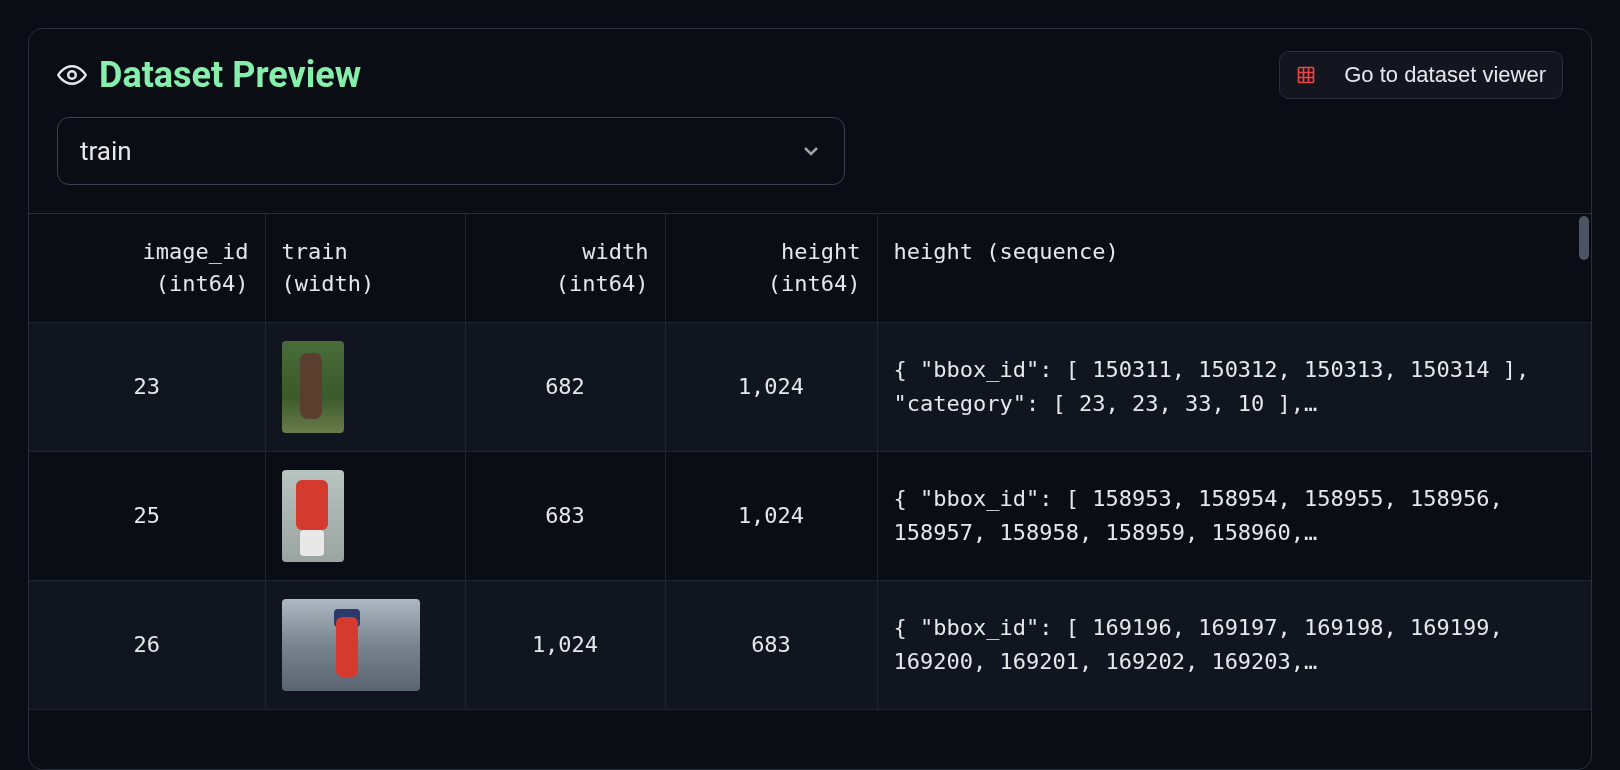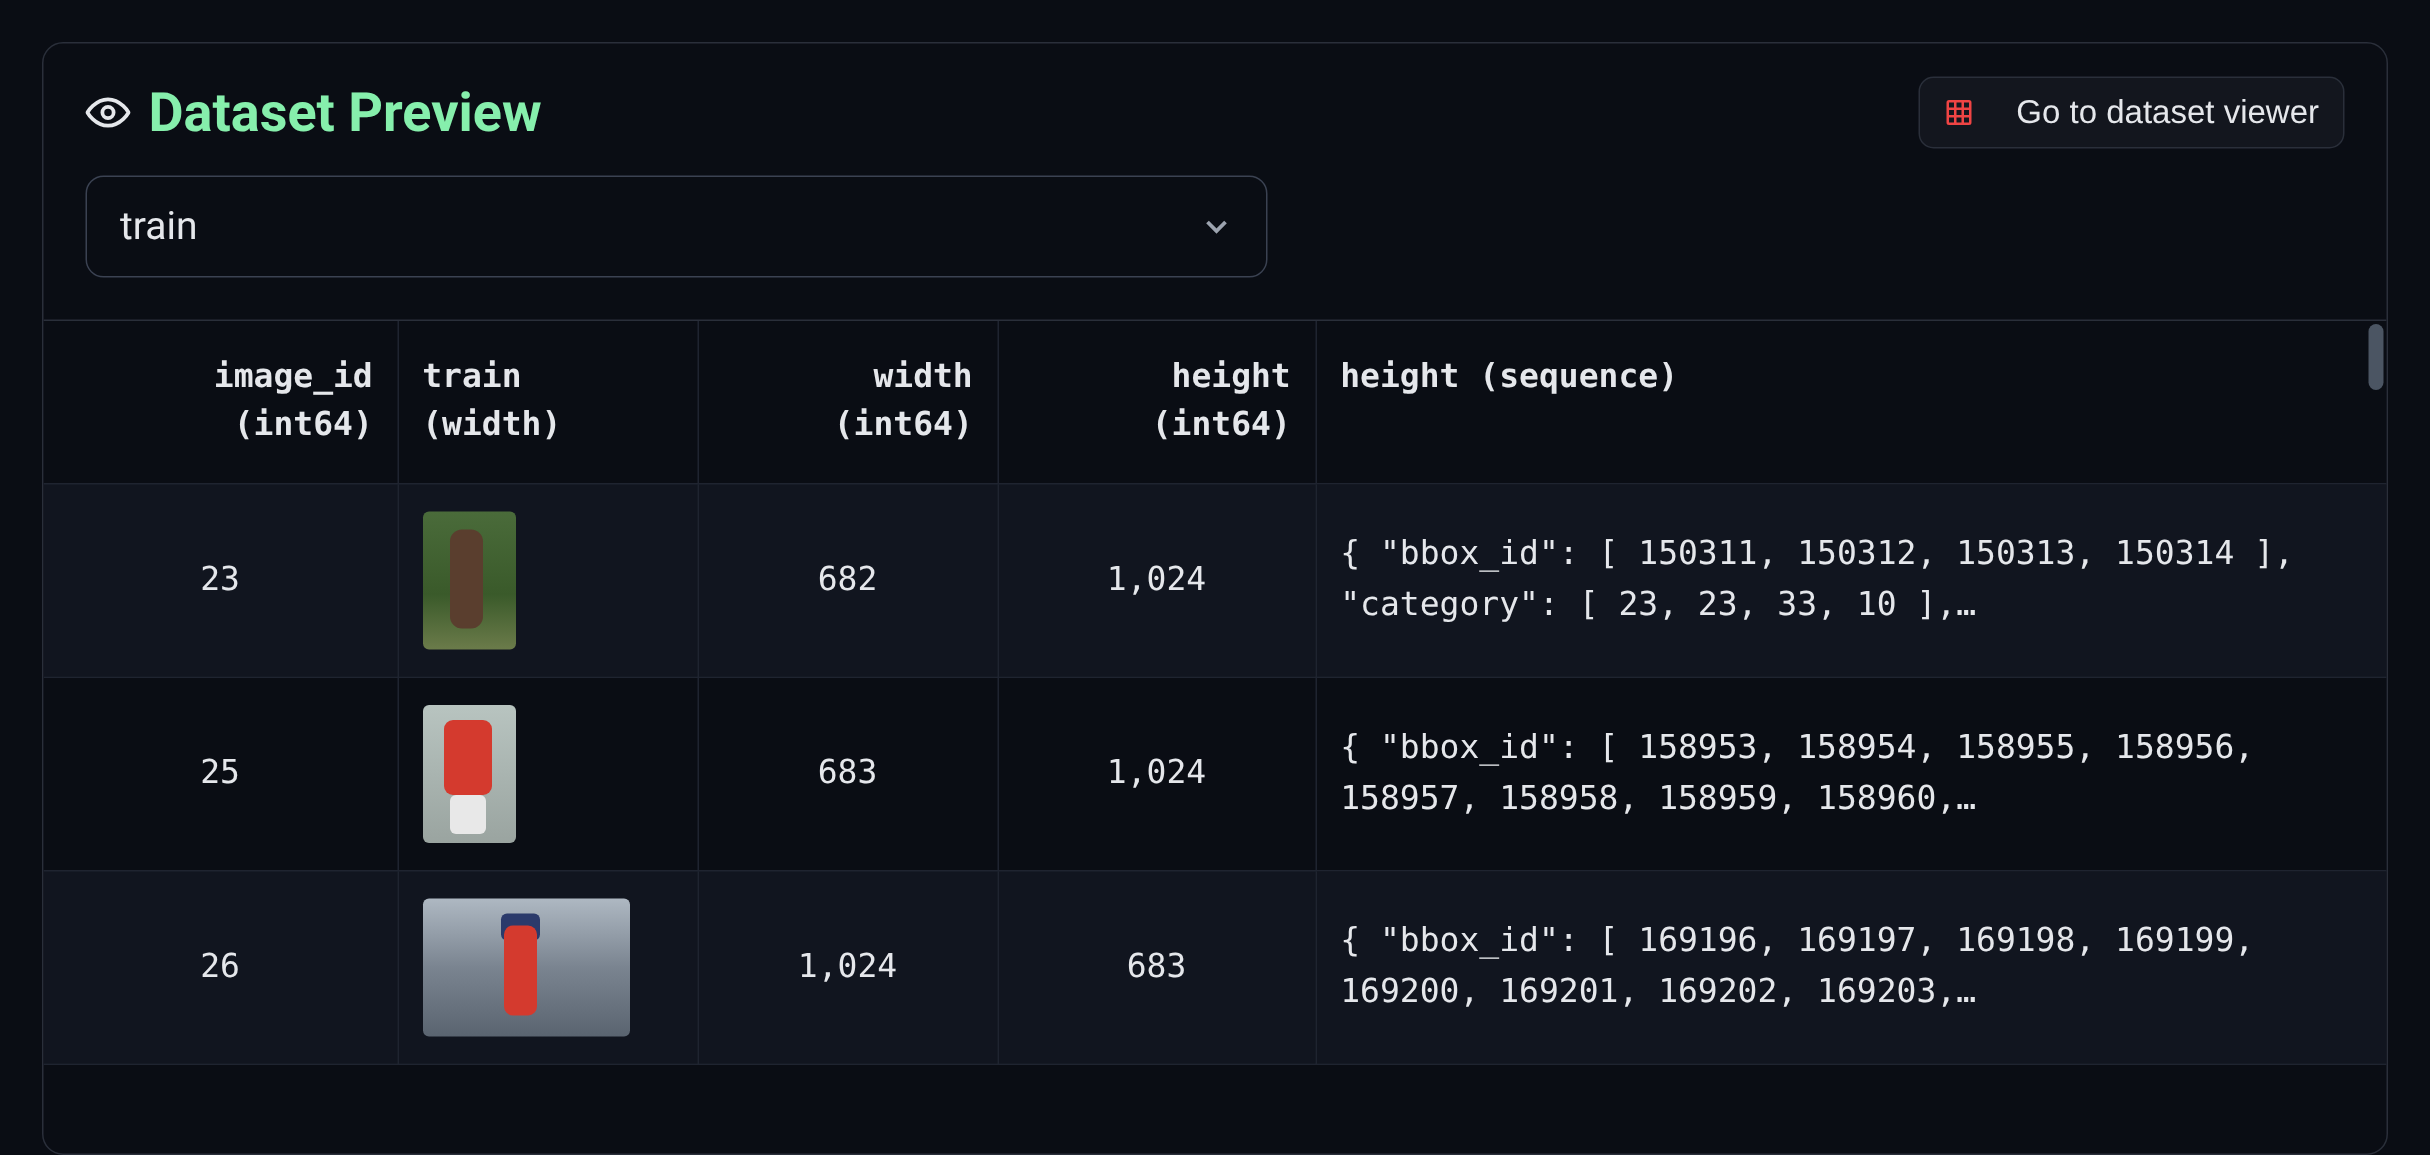--- a/index.html
+++ b/index.html
@@ -103,21 +103,21 @@
   col.c-imgid { width: 236px; }
   col.c-image { width: 200px; }
   col.c-width { width: 200px; }
   col.c-height { width: 212px; }
   col.c-objects { width: auto; }
   th {
     text-align: left;
     padding: 22px 16px;
     font-family: ui-monospace, "SF Mono", Menlo, Consolas, monospace;
     font-size: 22px;
-    font-weight: 700;
+    font-weight: 400;
     color: #e5e7eb;
     border-right: 1px solid #1f2430;
     border-bottom: 1px solid #1f2430;
     line-height: 1.45;
     background: #0a0d14;
     vertical-align: top;
   }
   th.num { text-align: right; }
   td {
     padding: 18px 16px;

